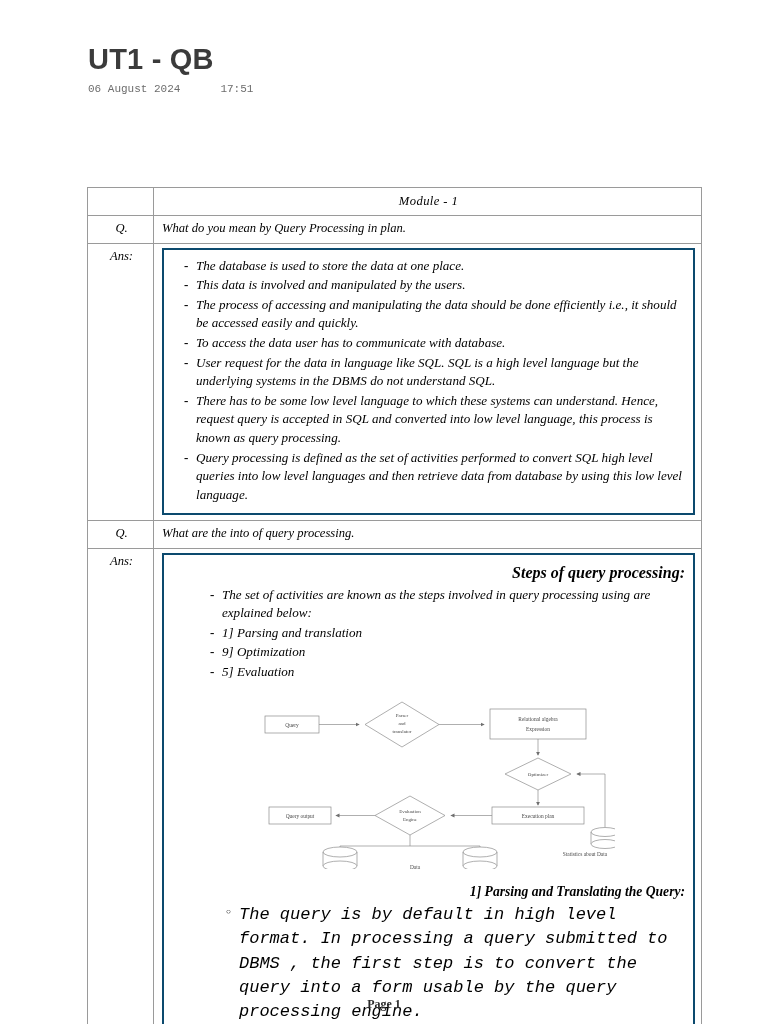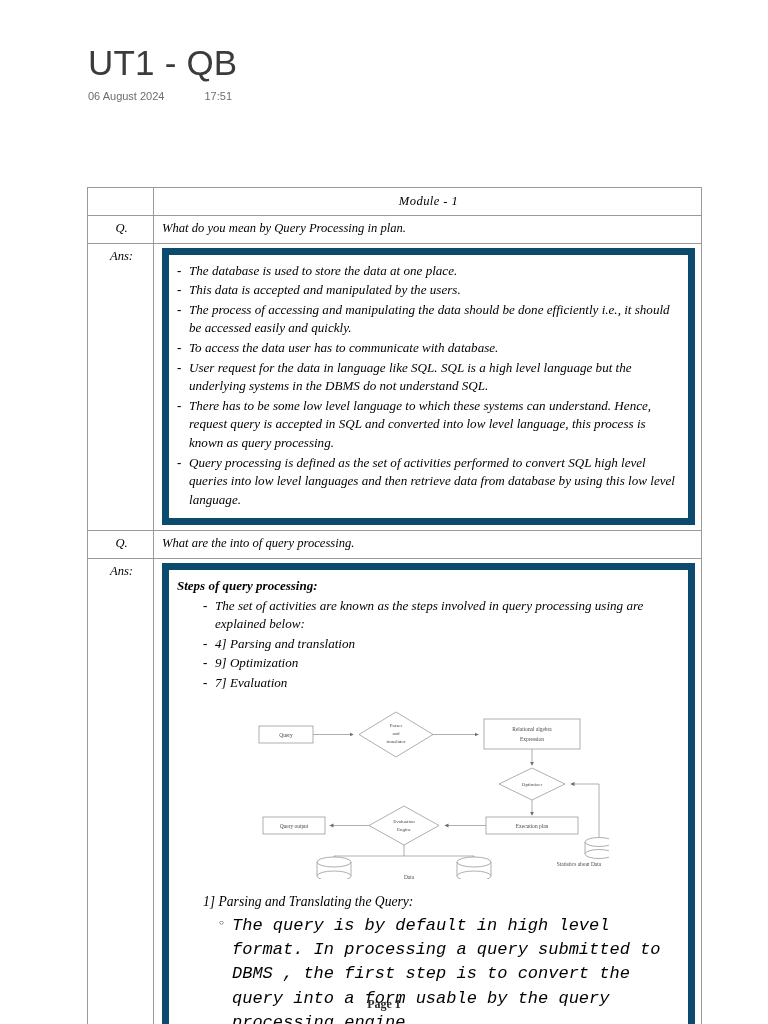--- a/index.html
+++ b/index.html
@@ -19,31 +19,31 @@
 
   
   .page-header {
     position: absolute;
     left: 88px;
     top: 44px;
     width: 620px;
   }
   .note-title {
     font-family: "Liberation Sans", sans-serif;
-    font-size: 35px;
-    font-weight: 400;
+    font-size: 29px;
+    font-weight: 700;
     color: #3b3b3b;
     letter-spacing: 0.2px;
     line-height: 1.1;
     margin: 0;
     white-space: nowrap;
   }
   .note-meta {
     margin-top: 7px;
-    font-family: Liberation Sans, sans-serif;
+    font-family: Liberation Mono, monospace;
     font-size: 11px;
     color: #6d6d6d;
     white-space: nowrap;
   }
   .note-meta .note-date { display: inline-block; }
   .note-meta .note-time { display: inline-block; margin-left: 40px; }
 
   
   .qb-table {
     position: absolute;
@@ -73,22 +73,22 @@
   }
   .module-row .module-title { letter-spacing: 0.4px; }
   .q-label, .ans-label {
     font-style: italic;
     font-size: 12.6px;
   }
   .ans-cell { padding: 4px 5px 5px 5px; }
 
   
   .answer-box {
-    border: 7px solid #0c4a6e;
-    padding: 7px 8px 8px 8px;
+    border: 2px solid #0c4a6e;
+    padding: 7px 8px 8px 20px;
     min-height: 10px;
   }
 
   
   ul.dash-list {
     list-style: none;
     margin: 0;
     padding: 0;
   }
   ul.dash-list > li {
@@ -107,34 +107,36 @@
     left: 0;
     top: 0;
     font-weight: bold;
     font-style: normal;
   }
 
   .steps-heading {
     font-family: "Liberation Serif", serif;
     font-style: italic;
     font-weight: bold;
-    font-size: 13px;
+    font-size: 16px;
     margin: 0 0 2px 0;
+    text-align: right;
   }
   ul.dash-list.indented {
     margin-left: 26px;
   }
 
   
   .subsection-heading {
     font-family: "Liberation Serif", serif;
     font-style: italic;
-    font-weight: normal;
+    font-weight: bold;
     font-size: 13.6px;
     margin: 14px 0 2px 26px;
+    text-align: right;
   }
   ul.circle-list {
     list-style: none;
     margin: 0 0 0 42px;
     padding: 0;
   }
   ul.circle-list > li {
     position: relative;
     padding-left: 13px;
     font-family: Liberation Mono, monospace;
@@ -214,21 +216,21 @@
       <td class="col-label q-label">Q.</td>
       <td>What do you mean by Query Processing in plan.</td>
     </tr>
 
     <tr>
       <td class="col-label ans-label">Ans:</td>
       <td class="ans-cell">
         <div class="answer-box">
           <ul class="dash-list">
             <li>The database is used to store the data at one place.</li>
-            <li>This data is accepted and manipulated by the users.</li>
+            <li>This data is involved and manipulated by the users.</li>
             <li>The process of accessing and manipulating the data should be done efficiently i.e., it should be accessed easily and quickly.</li>
             <li>To access the data user has to communicate with database.</li>
             <li>User request for the data in language like SQL. SQL is a high level language but the underlying systems in the DBMS do not understand SQL.</li>
             <li>There has to be some low level language to which these systems can understand. Hence, request query is accepted in SQL and converted into low level language, this process is known as query processing.</li>
             <li>Query processing is defined as the set of activities performed to convert SQL high level queries into low level languages and then retrieve data from database by using this low level language.</li>
           </ul>
         </div>
       </td>
     </tr>
 
@@ -237,23 +239,23 @@
       <td>What are the into of query processing.</td>
     </tr>
 
     <tr>
       <td class="col-label ans-label">Ans:</td>
       <td class="ans-cell">
         <div class="answer-box">
           <div class="steps-heading">Steps of query processing:</div>
           <ul class="dash-list indented">
             <li>The set of activities are known as the steps involved in query processing using are explained below:</li>
-            <li>4] Parsing and translation</li>
+            <li>1] Parsing and translation</li>
             <li>9] Optimization</li>
-            <li>7] Evaluation</li>
+            <li>5] Evaluation</li>
           </ul>
 
           <div class="figure-wrap">
             <svg class="flowchart" width="360" height="175" viewBox="0 0 360 175">
               <defs>
                 <marker id="ah" markerWidth="6" markerHeight="6" refX="5" refY="3" orient="auto">
                   <path d="M0,0 L6,3 L0,6 z" class="fc-arrow"></path>
                 </marker>
               </defs>
 

